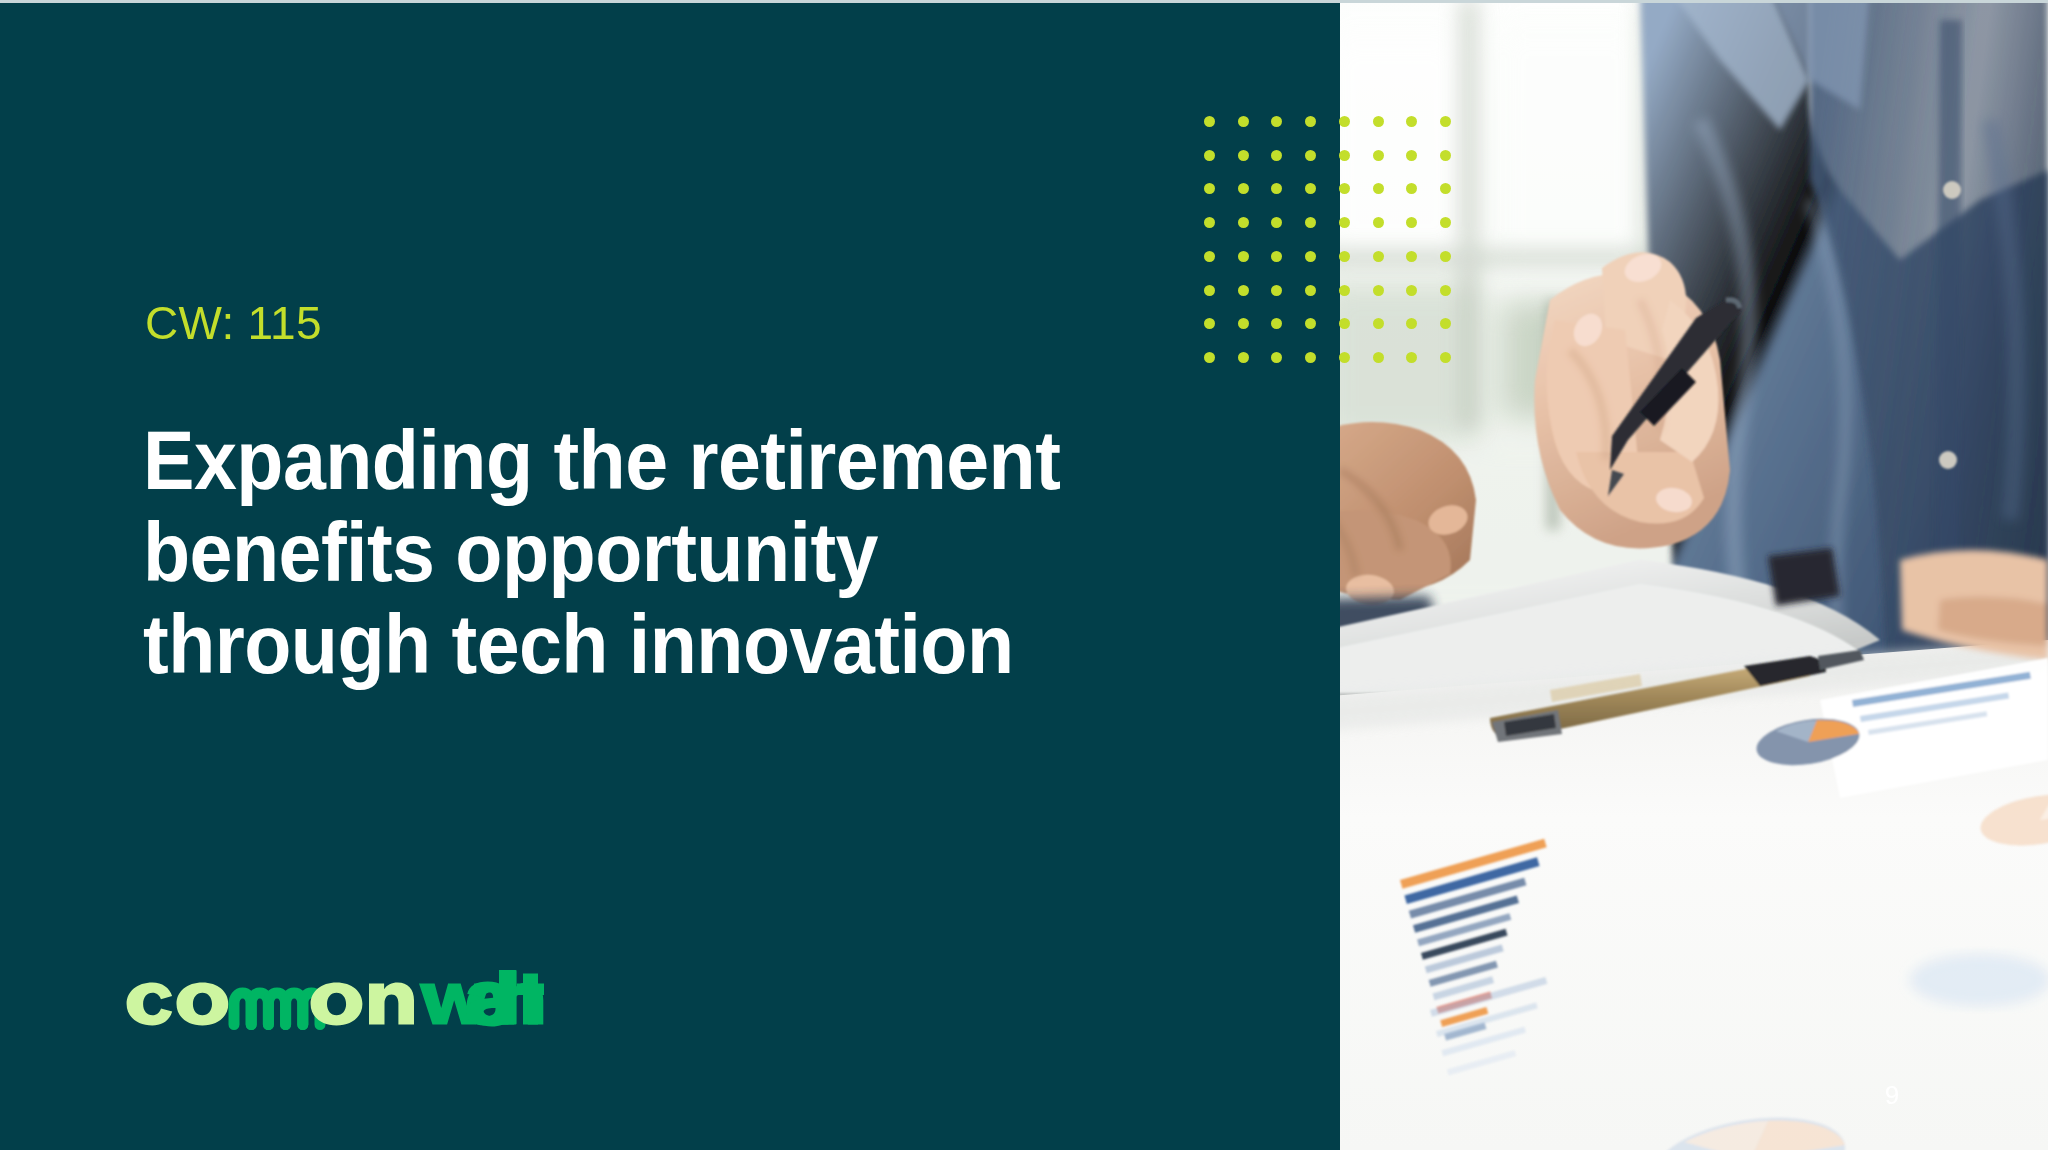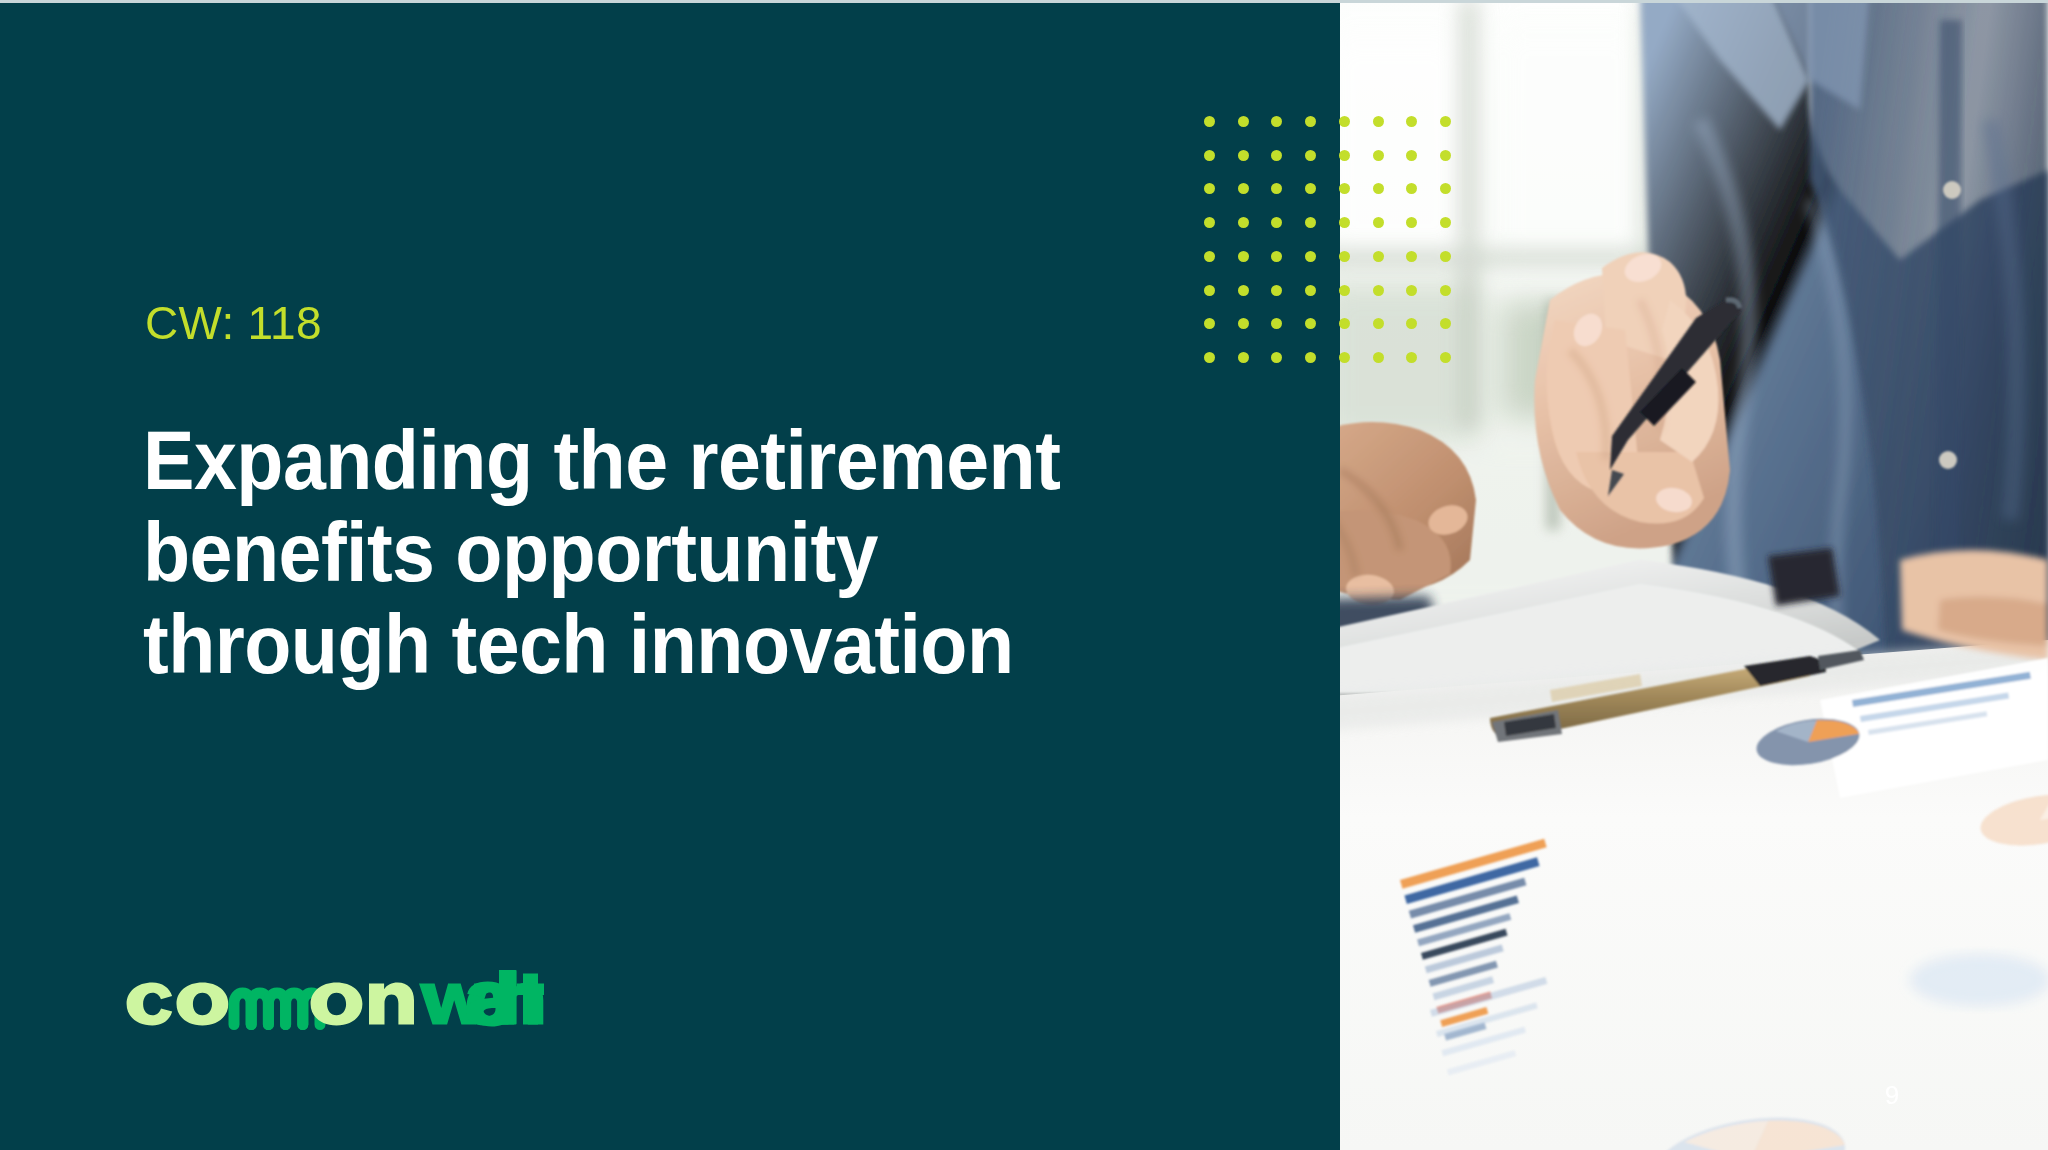--- a/index.html
+++ b/index.html
@@ -344,21 +344,21 @@
 
         <ellipse cx="640" cy="980" rx="70" ry="26" fill="#cfe0f2" opacity="0.55" filter="url(#soft6)"></ellipse>
       </g>
 
       <rect x="0" y="0" width="708" height="1150" fill="#ffffff" opacity="0.05"></rect>
     </svg>
   </div>
 
   <div class="left-panel">
 
-    <div class="eyebrow">CW: 118</div>
+    <div class="eyebrow">CW: 115</div>
 
     <div class="title">
       <span class="tline">Expanding the retirement</span>
       <span class="tline">benefits opportunity</span>
       <span class="tline">through tech innovation</span>
     </div>
 
     <div class="logo">
       <svg width="420" height="62" viewBox="0 0 420 62" aria-hidden="true">
 

